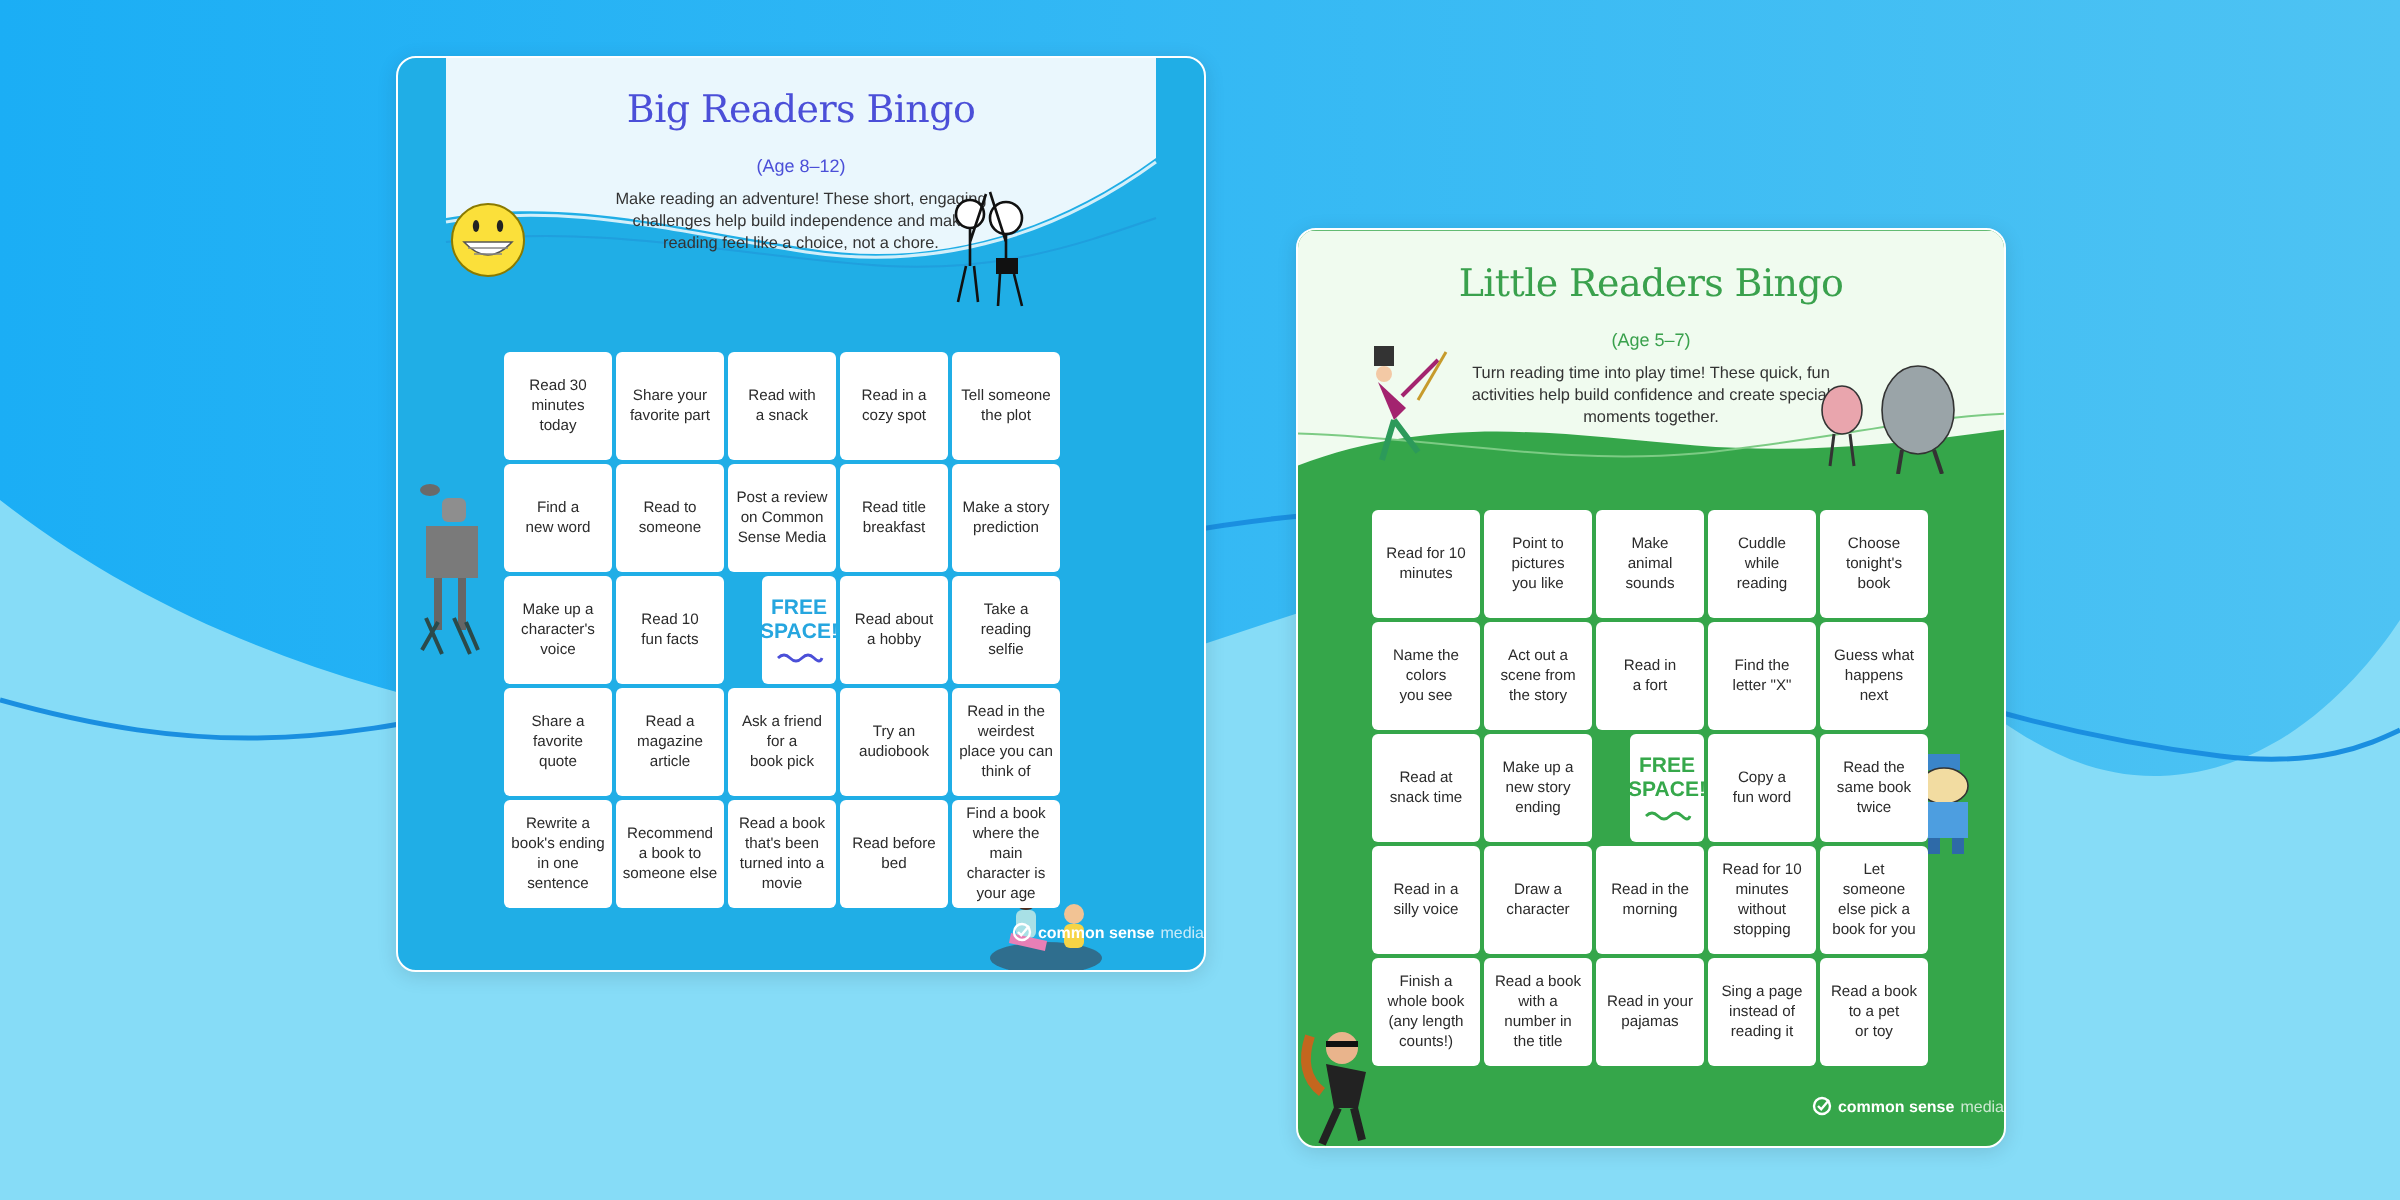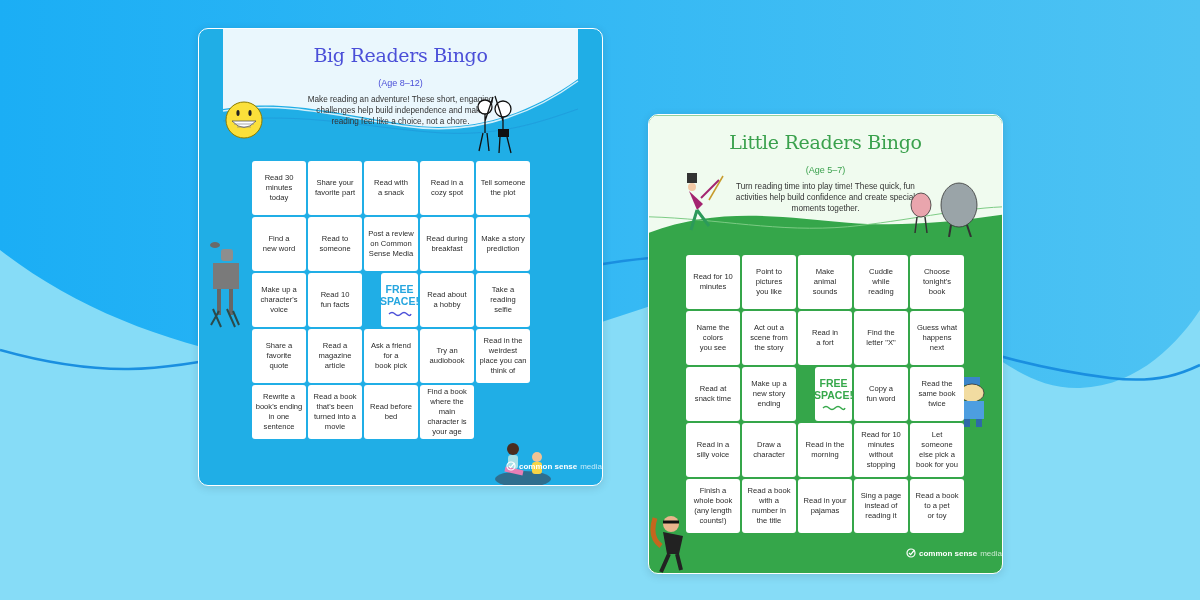--- a/index.html
+++ b/index.html
@@ -40,21 +40,21 @@
     width: 190px; margin: 6px auto 0 auto;
   }
 
   .grid {
     position: absolute;
     display: grid;
     grid-template-columns: repeat(5, 54px);
     grid-auto-rows: 54px;
     gap: 2px;
   }
-  .card-big .grid { left: 37px; top: 132px; padding-left: 16px; }
+  .card-big .grid { left: 37px; top: 147px; padding-left: 16px; }
   .card-little .grid { left: 37px; top: 140px; }
   .cell {
     background: #ffffff;
     border-radius: 3px;
     display: flex; align-items: center; justify-content: center;
     text-align: center;
     font-size: 7.6px; line-height: 10px; color: #2b2b2b;
     padding: 0 3px;
     white-space: pre-line;
   }
@@ -148,21 +148,21 @@
 cozy spot</div>
       <div class="cell">Tell someone
 the plot</div>
       <div class="cell">Find a
 new word</div>
       <div class="cell">Read to
 someone</div>
       <div class="cell">Post a review
 on Common
 Sense Media</div>
-      <div class="cell">Read during
+      <div class="cell">Read title
 breakfast</div>
       <div class="cell">Make a story
 prediction</div>
       <div class="cell">Make up a
 character's
 voice</div>
       <div class="cell">Read 10
 fun facts</div>
       <div class="cell free"><span style="white-space: pre-line;">FREE
 SPACE!</span><svg class="squiggle" width="24" height="6" viewBox="0 0 24 6">
@@ -185,20 +185,23 @@
       <div class="cell">Try an
 audiobook</div>
       <div class="cell">Read in the
 weirdest
 place you can
 think of</div>
       <div class="cell">Rewrite a
 book's ending
 in one
 sentence</div>
+      <div class="cell">Recommend
+a book to
+someone else</div>
       <div class="cell">Read a book
 that's been
 turned into a
 movie</div>
       <div class="cell">Read before
 bed</div>
       <div class="cell">Find a book
 where the
 main
 character is

